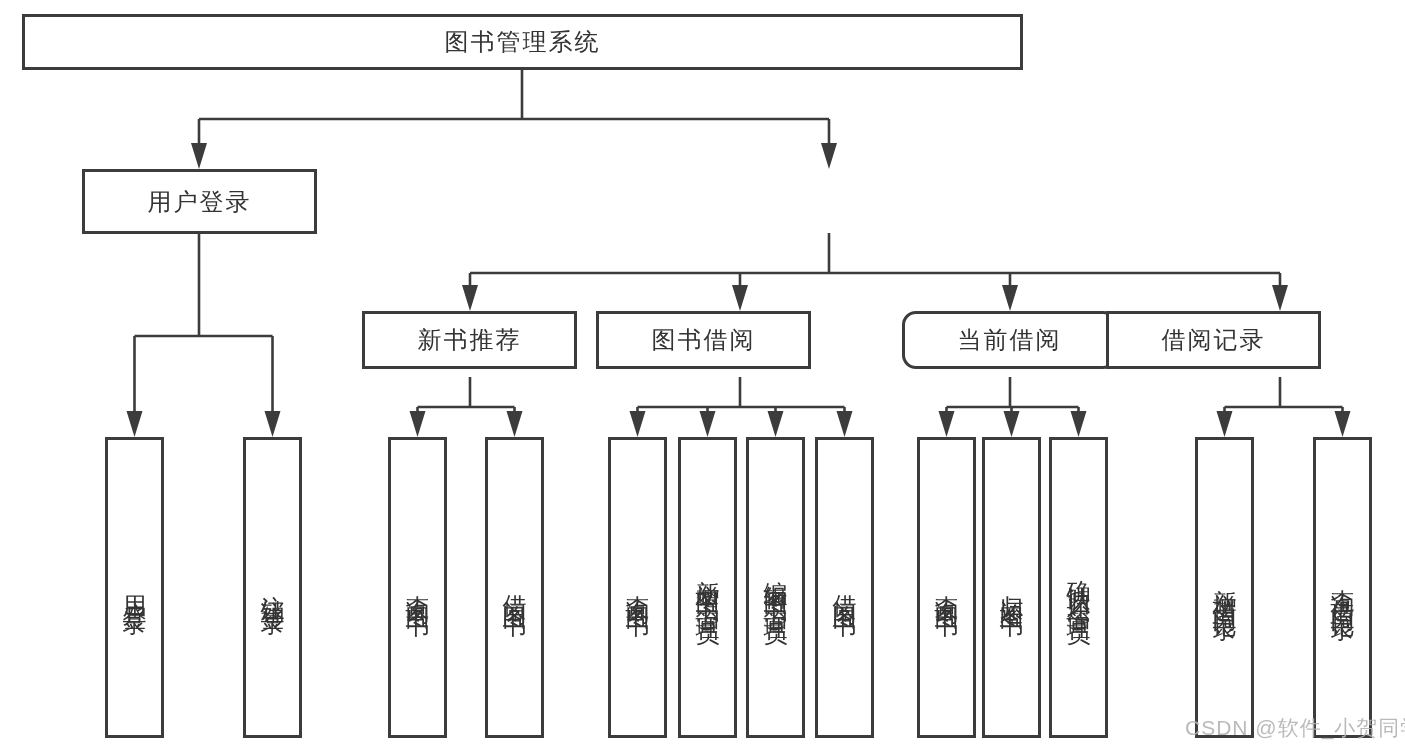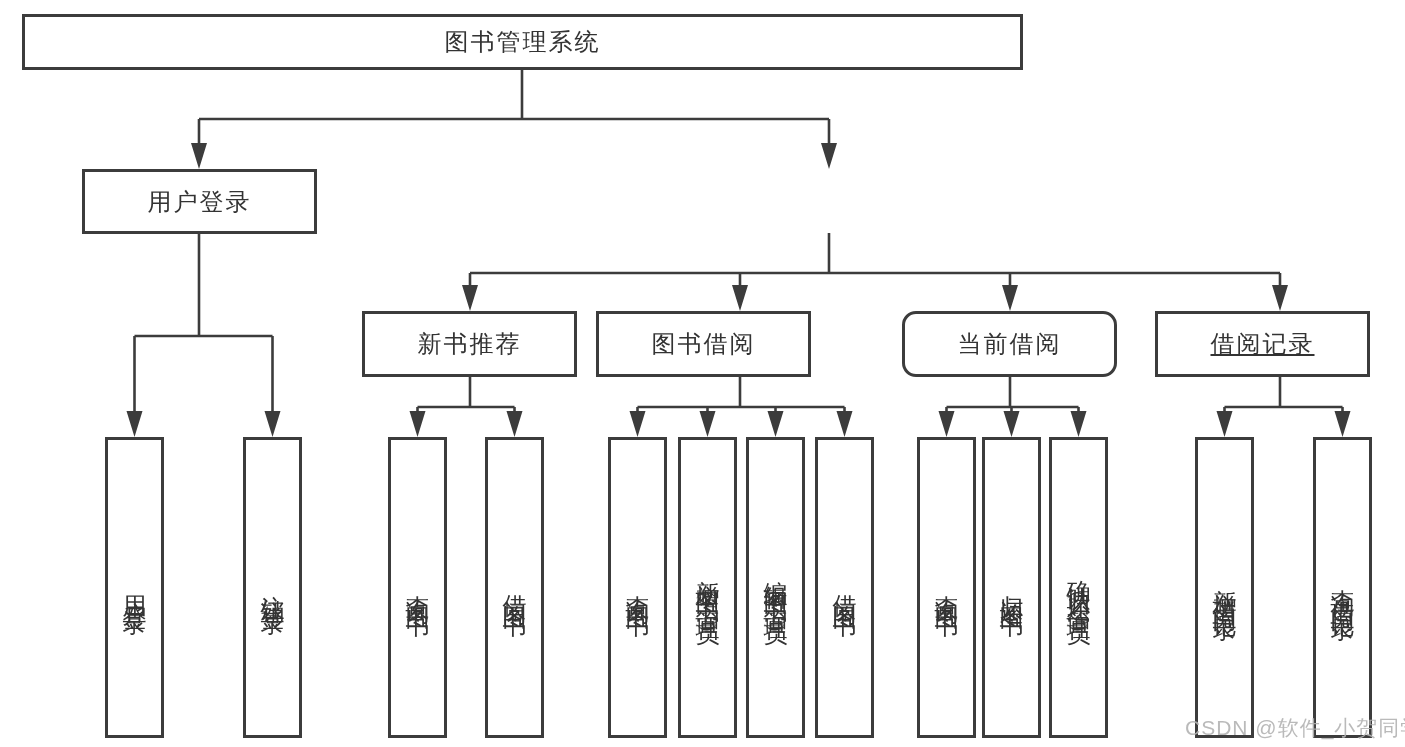--- a/index.html
+++ b/index.html
@@ -46,25 +46,25 @@
     writing-mode: vertical-rl;
     text-orientation: mixed;
     font-size: 24px;
     letter-spacing: 6px;
     line-height: 1;
     white-space: nowrap;
   }
   .root-box   { left: 22px;  top: 14px;  width: 1001px; height: 56px; }
   .grp-login  { left: 82px;  top: 169px; width: 235px;  height: 65px; }
   .grp-mgmt   { left: 712px; top: 169px; width: 234px;  height: 65px; }
-  .l3         { top: 311px; width: 215px; height: 66px; }
+  .l3         { top: 311px; width: 215px; height: 58px; }
   .l3-newbook { left: 362px; }
   .l3-borrow  { left: 596px; }
   .l3-current { left: 902px; border-radius: 14px; }
-  .l3-records { left: 1155px; text-decoration: underline; }
+  .l3-records { left: 1106px; }
   .lf-1  { left: 105px; }
   .lf-2  { left: 243px; }
   .lf-3  { left: 388px; }
   .lf-4  { left: 485px; }
   .lf-5  { left: 608px; }
   .lf-6  { left: 678px; }
   .lf-7  { left: 746px; }
   .lf-8  { left: 815px; }
   .lf-9  { left: 917px; }
   .lf-10 { left: 982px; }

